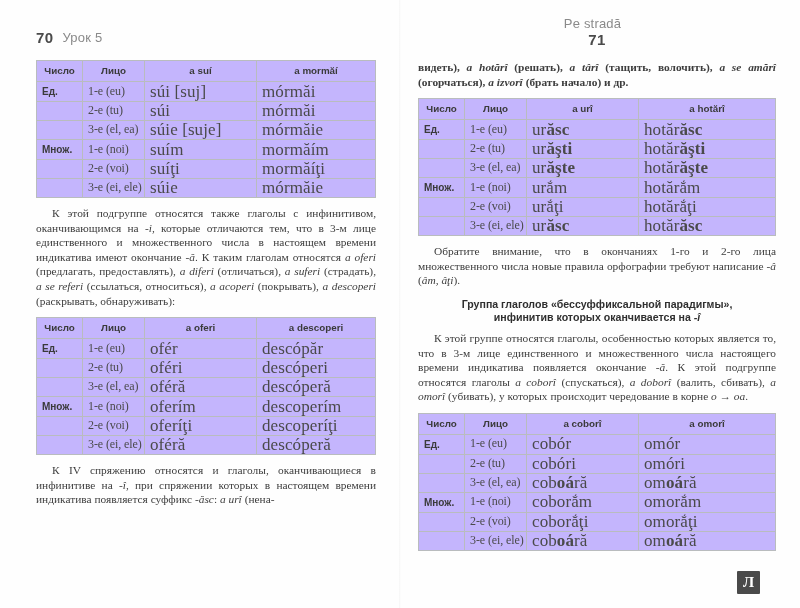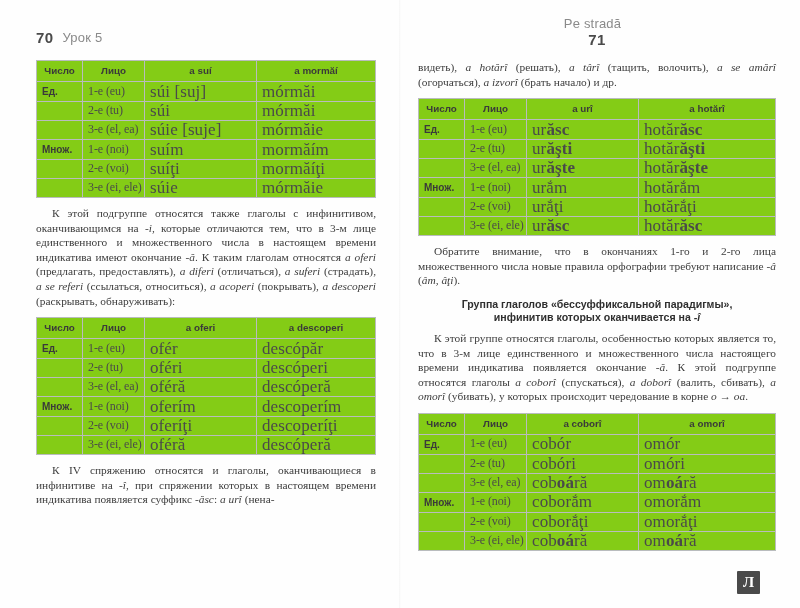--- a/index.html
+++ b/index.html
@@ -63,21 +63,21 @@
   
   p.body {
     margin: 0 0 9px 0;
     font-size: 11.4px;
     line-height: 14.6px;
     text-align: justify;
     text-indent: 16px;
     color: #3d3d3d;
     font-family: "Liberation Serif", serif;
   }
-  p.body.noindent { text-indent: 0; }
+  p.body.noindent { text-indent: 0; font-weight: bold; }
   i { font-style: italic; }
   .b { font-weight: bold; }
 
   
   .sechead {
     margin: 10px 0 7px 0;
     text-align: center;
     font-family: "Liberation Sans", sans-serif;
     font-weight: bold;
     font-size: 10.6px;
@@ -85,21 +85,21 @@
     color: #2f2f2f;
   }
   .sechead i { font-style: italic; }
 
   
   table.conj {
     border-collapse: collapse;
     width: 100%;
     margin: 4px 16px 8px 0;
     table-layout: fixed;
-    background: #84cc16;
+    background: #c4b5fd;
   }
   table.conj th, table.conj td {
     border: 1px solid #b9bcbe;
     padding: 2px 5px 3px 5px;
     font-size: 10.6px;
     line-height: 13px;
     color: #4a4a4a;
     vertical-align: middle;
     white-space: nowrap;
     overflow: hidden;

